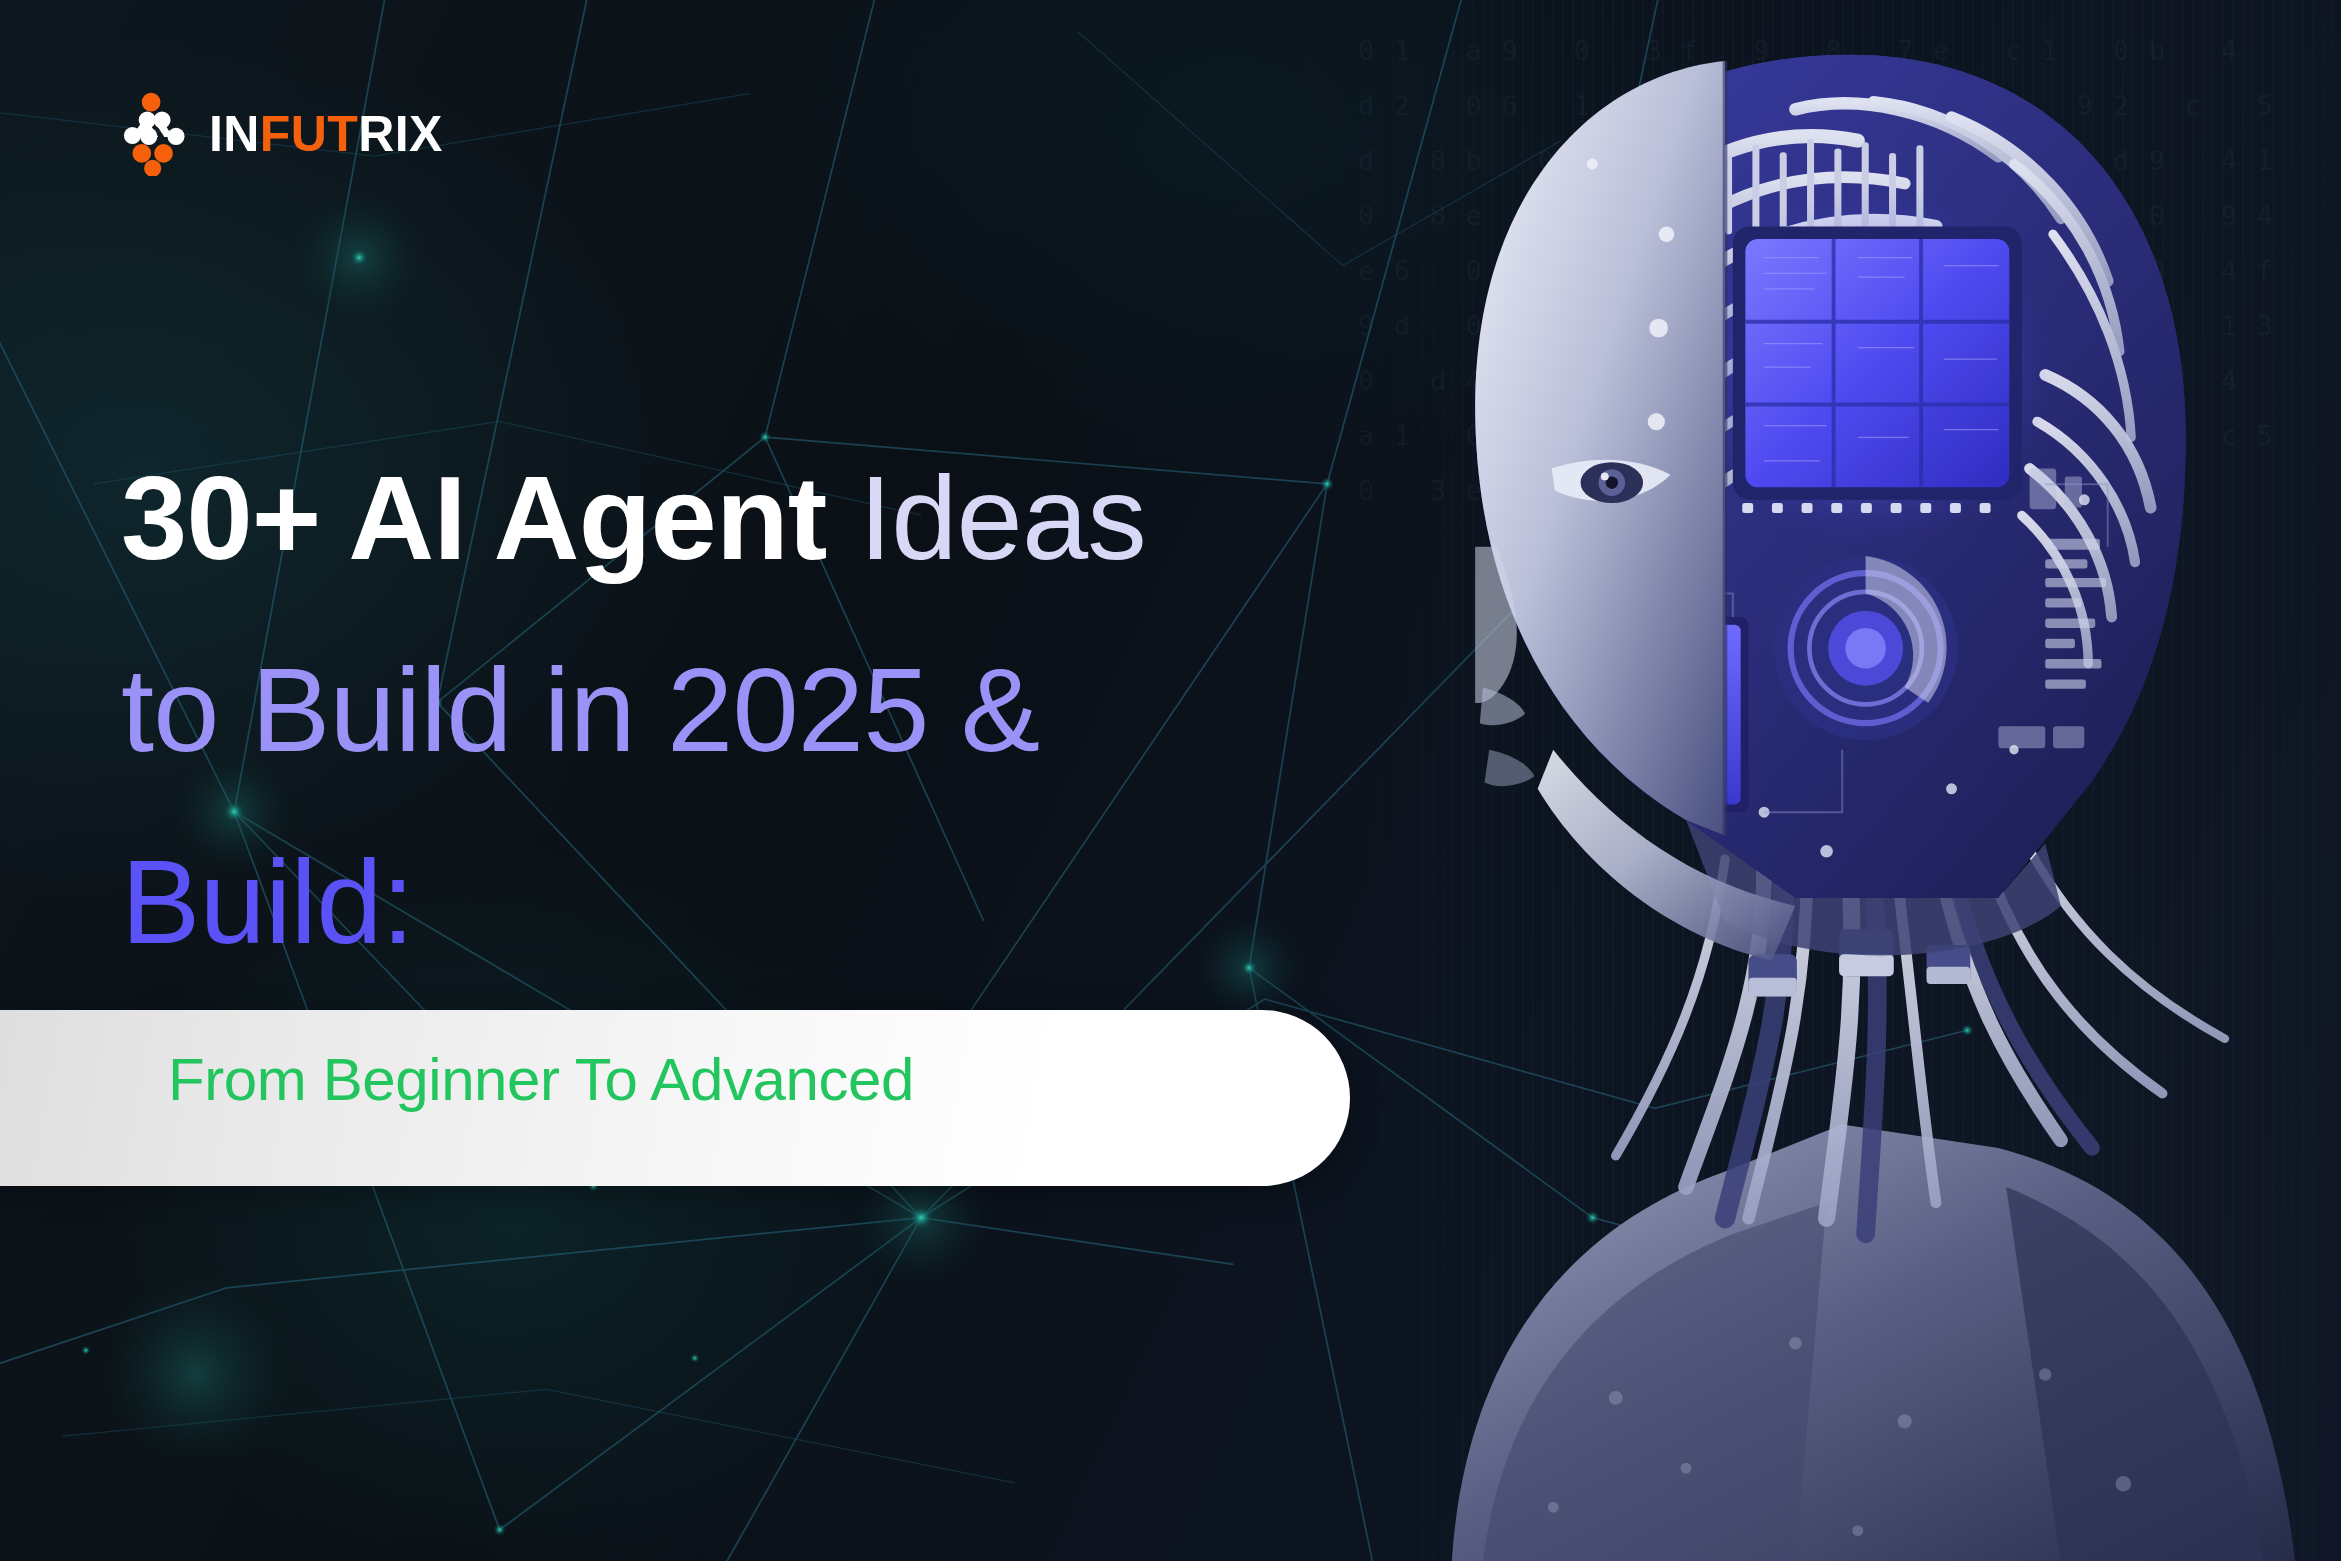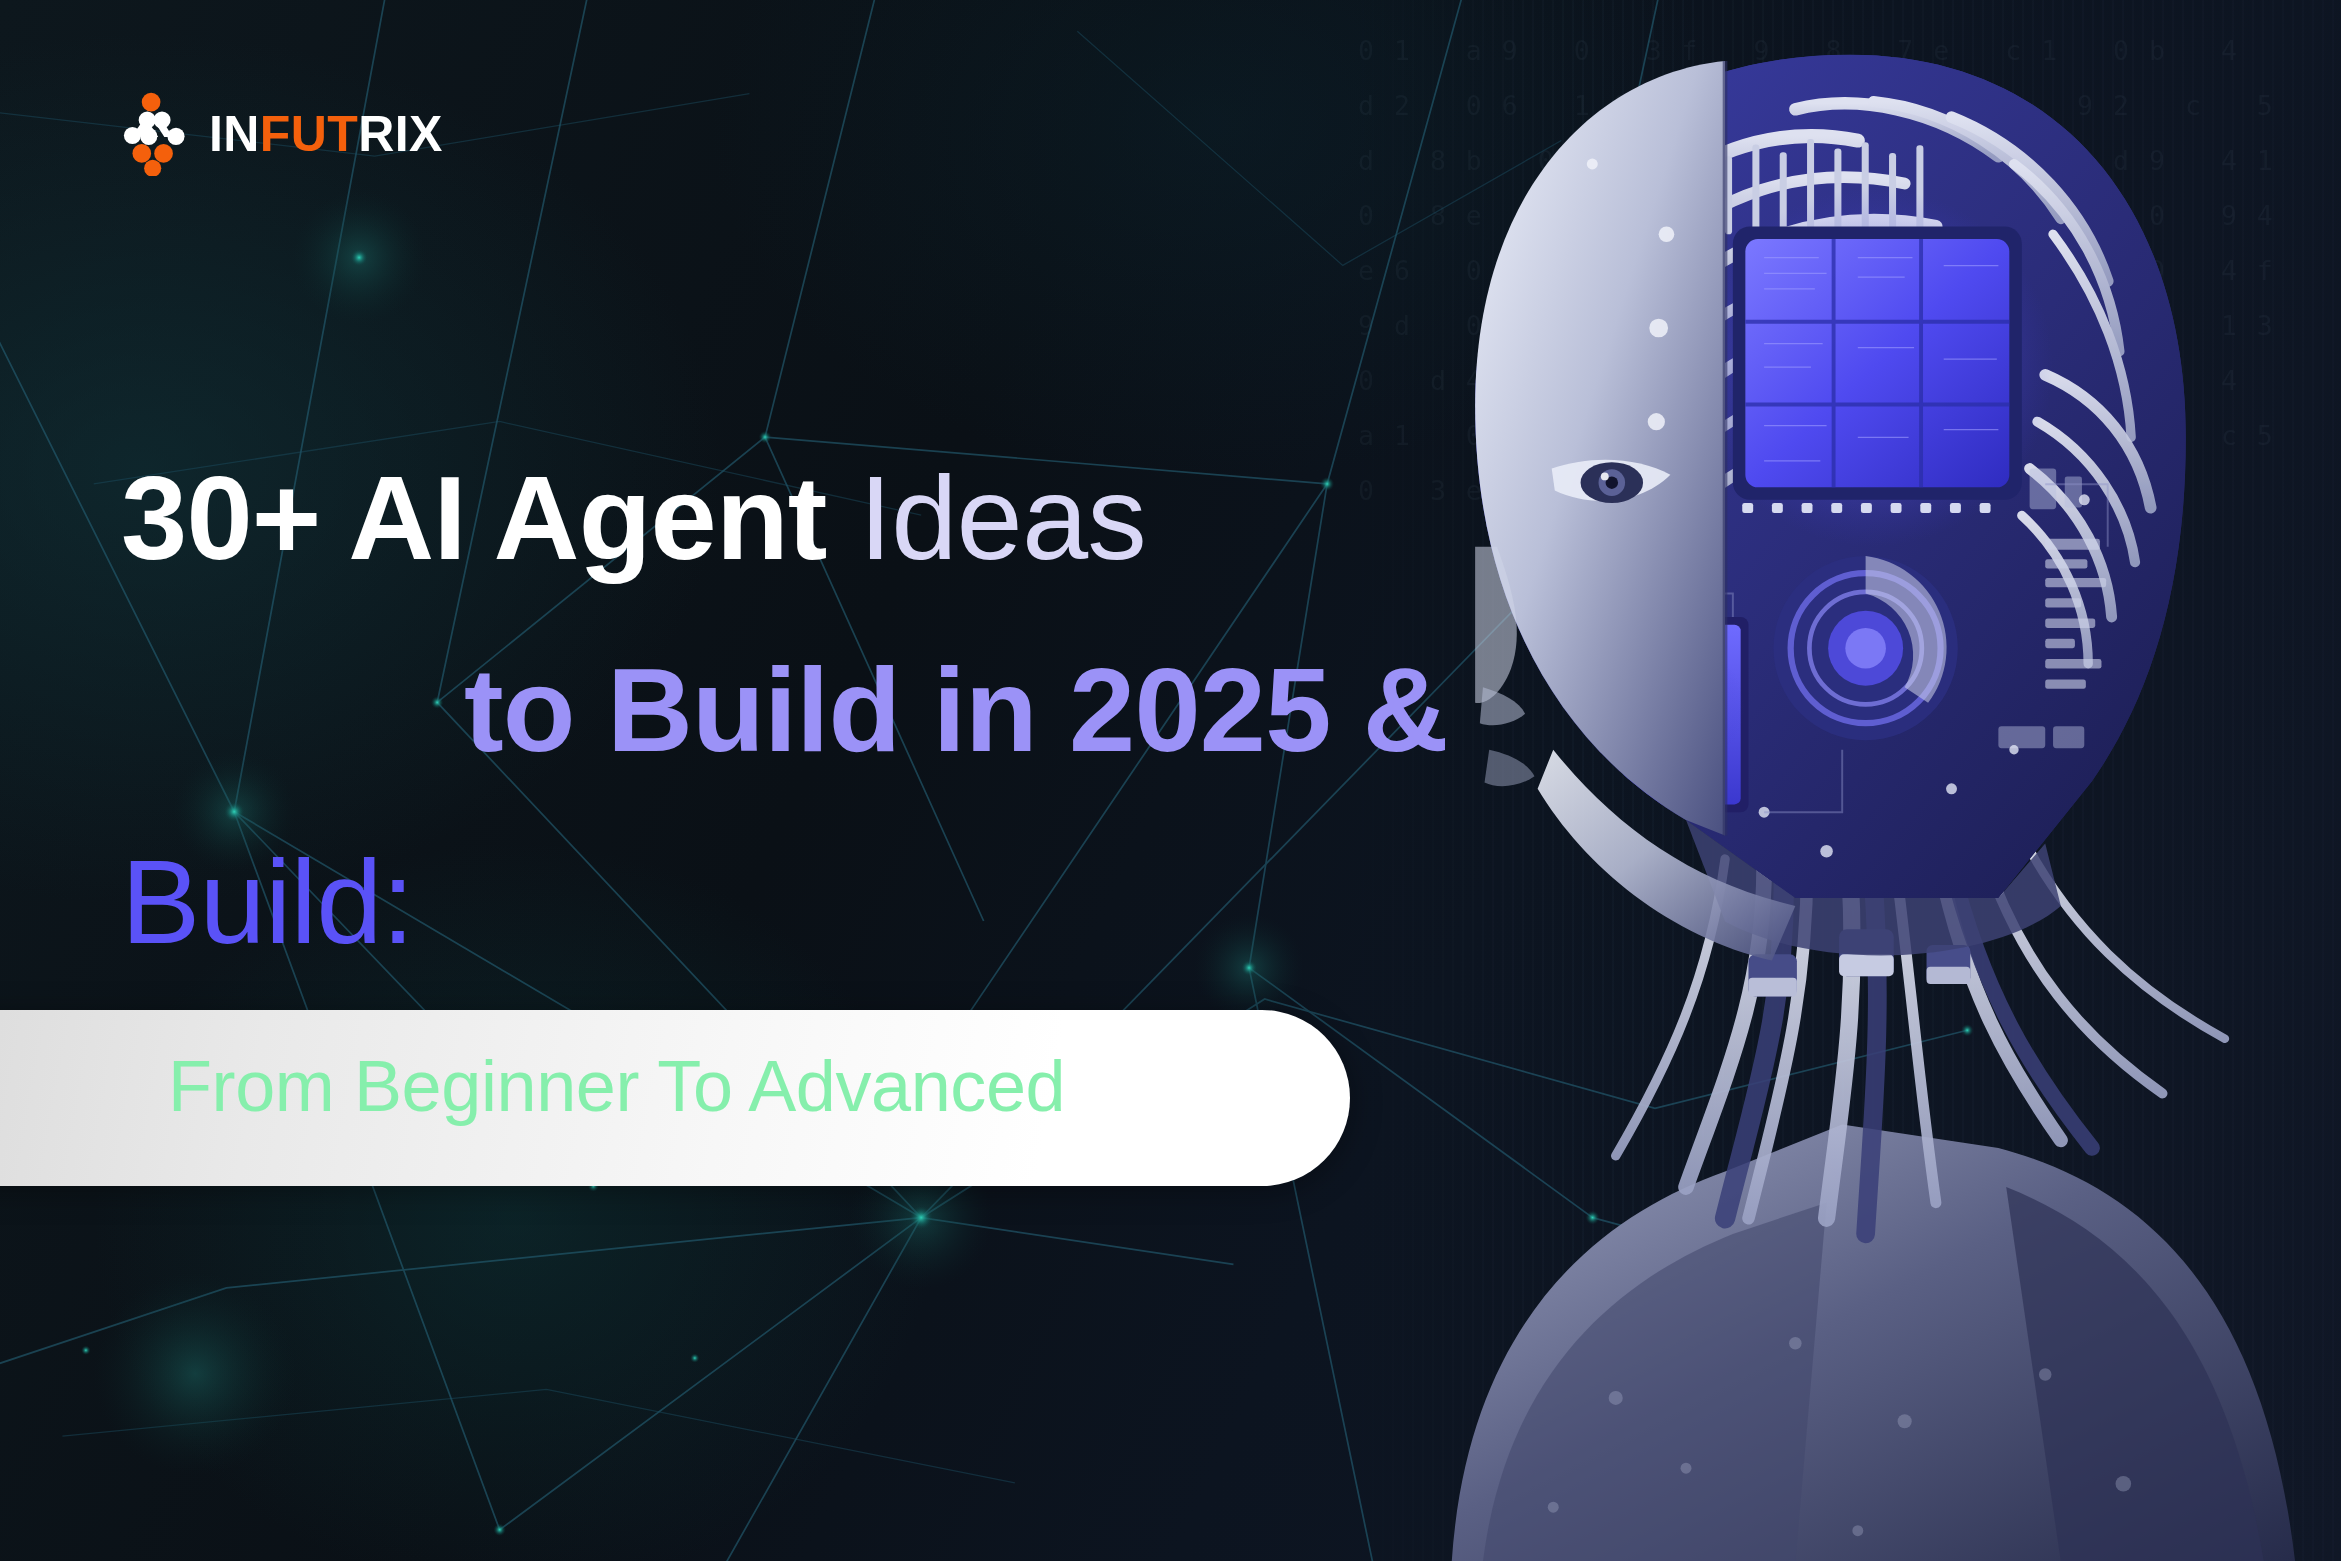--- a/index.html
+++ b/index.html
@@ -63,34 +63,34 @@
   
   .headline{
     position:absolute; left:121px; top:422px; width:1327px;
   }
   .hl-line{
     font-size:119px; line-height:192px; letter-spacing:-0.8px;
     white-space:nowrap; font-family:"Liberation Sans", sans-serif;
   }
   .hl-strong{ font-weight:700; color:#ffffff; }
   .hl-ideas { font-weight:400; color:#d9d7f6; }
-  .hl-l2    { font-weight:700; color:#9b92f7;text-align:right; }
+  .hl-l2    { font-weight:400; color:#9b92f7; }
   .hl-l3    { font-weight:400; color:#5a52f7; }
 
   
   .pill{
     position:absolute; left:-47px; top:1010px;
     width:1397px; height:176px;
     border-radius:0 91px 91px 0;
     background:linear-gradient(100deg,#dcdcdc 0%,#e9e9e9 22%,#f7f7f7 55%,#ffffff 78%,#ffffff 100%);
     box-shadow:0 4.7px 31px rgba(0,0,0,.35);
   }
   .pill-text{
     position:absolute; left:168px; top:1045px;
-    font-size:72px; font-weight:400; color:#86efac;
+    font-size:60px; font-weight:400; color:#22c55e;
     letter-spacing:-0.4px; white-space:nowrap;
     font-family:"Liberation Sans", sans-serif;
   }
 </style>
 </head>
 <body>
 
 <div class="banner">
 
   <div class="bg-base"></div>

